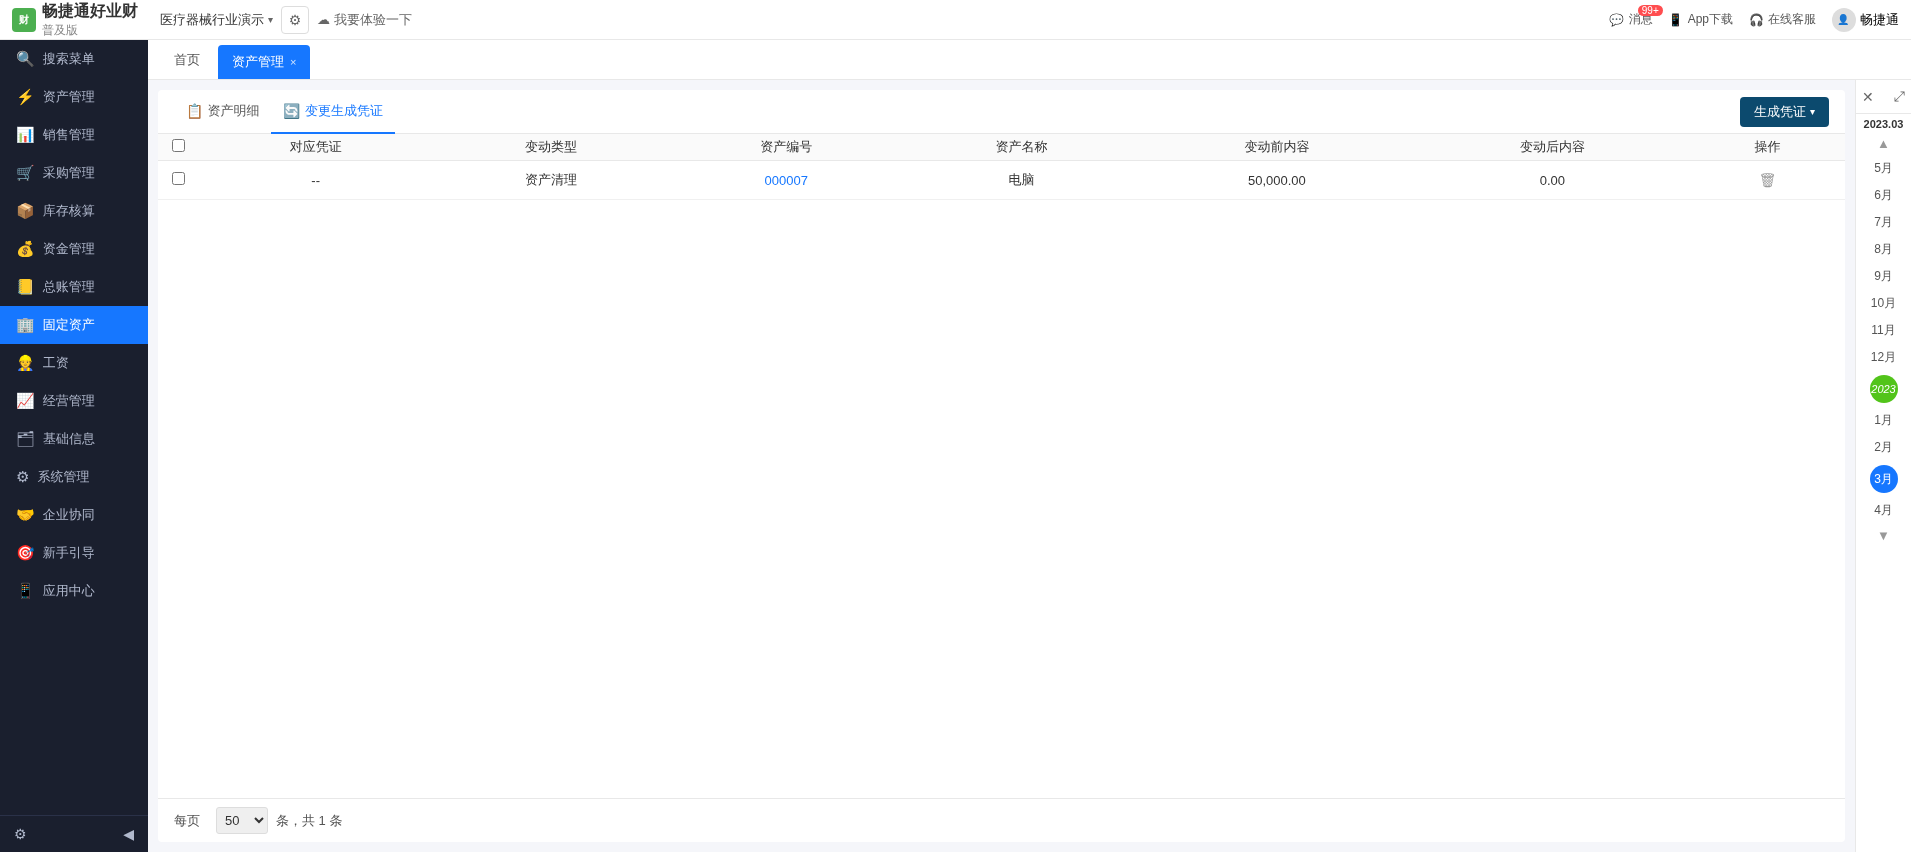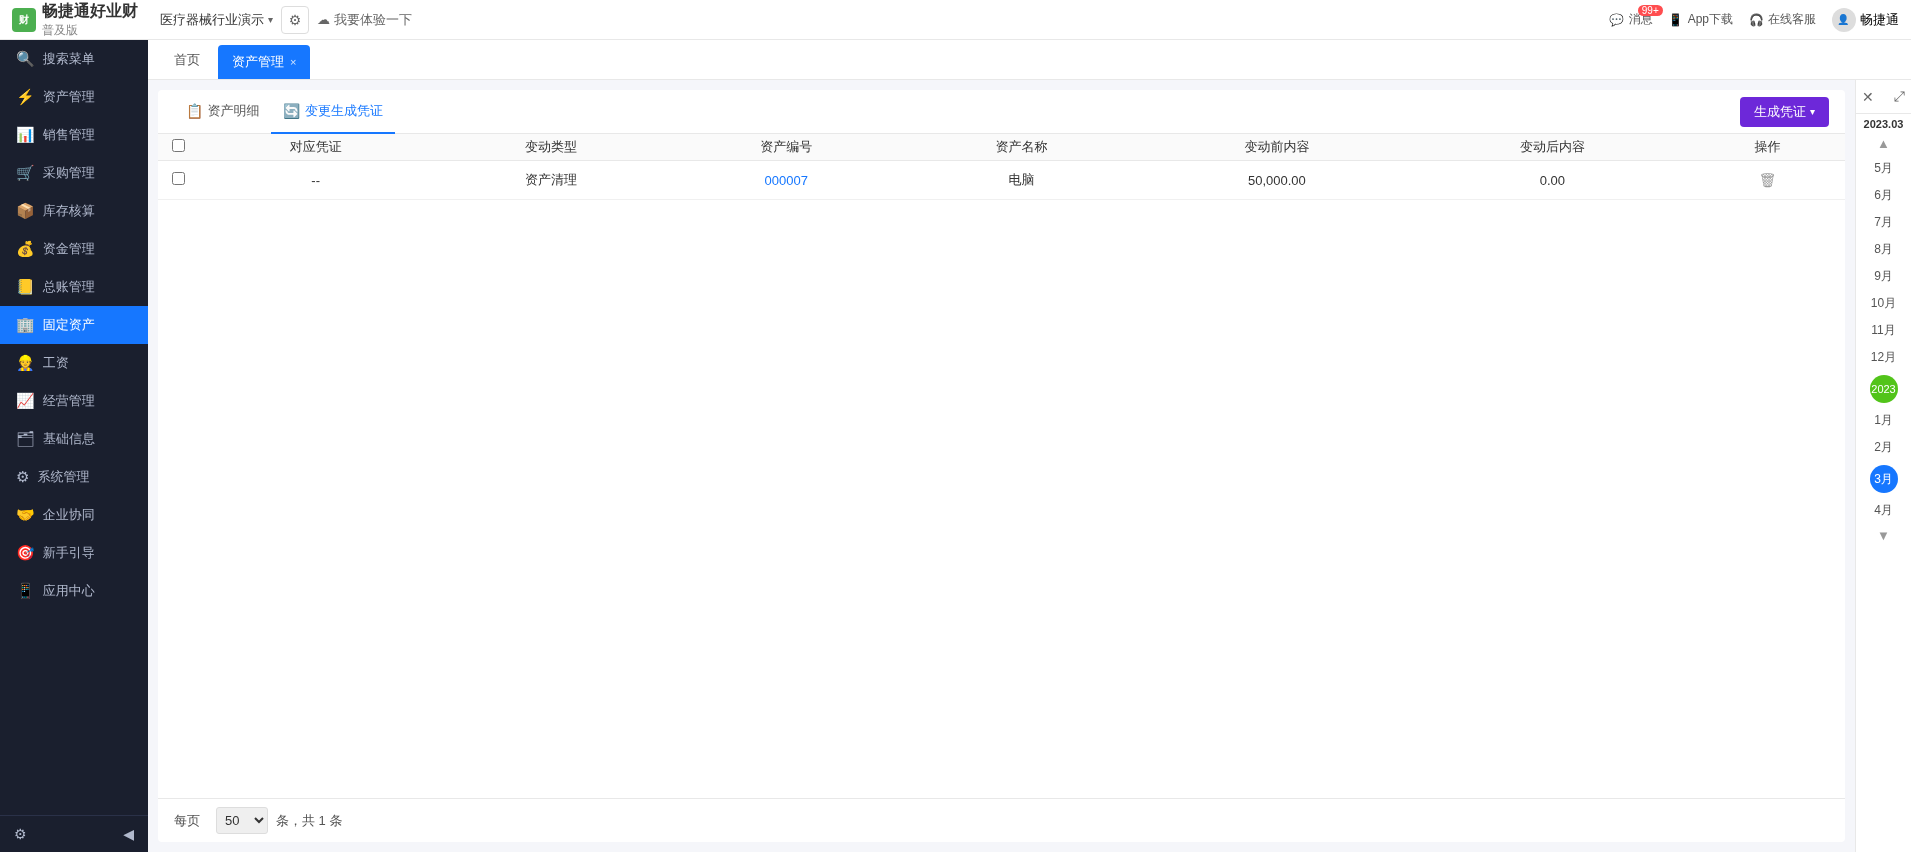--- a/index.html
+++ b/index.html
@@ -170,21 +170,21 @@
       border-bottom: 2px solid transparent;
     }
     .sub-tab.active { color: #1677ff; border-bottom: 2px solid #1677ff; }
     .sub-tab-icon { font-size: 14px; }
 
     .generate-btn-area {
       margin-left: auto;
     }
     .generate-btn {
       display: flex; align-items: center; gap: 4px;
-      background: #6d28d9; color: #fff;
+      background: #0c4a6e; color: #fff;
       border: none; border-radius: 4px;
       padding: 6px 14px; font-size: 13px; cursor: pointer; justify-content: space-between;
     }
     .generate-btn .caret { font-size: 10px; }
 
     
     .table-container {
       flex: 1;
       overflow: auto;
     }
@@ -496,21 +496,21 @@
           <div id="months-before-container">
               <div class="timeline-month">5月</div>
               <div class="timeline-month">6月</div>
               <div class="timeline-month">7月</div>
               <div class="timeline-month">8月</div>
               <div class="timeline-month">9月</div>
               <div class="timeline-month">10月</div>
               <div class="timeline-month">11月</div>
               <div class="timeline-month">12月</div>
             </div>
-          <div style="display:flex;justify-content:center;margin:2px 0;">
+          <div style="display:flex;justify-content:center;margin:2px 0;font-style:italic;">
             <div class="timeline-month year-badge">
               <span>2023</span>
             </div>
           </div>
           <div id="months-2023-container">
               <div class="timeline-month">1月</div>
               <div class="timeline-month">2月</div>
               <div style="display: flex; justify-content: center; margin: 2px 0px;">
                 <div class="timeline-month current">3月</div>
               </div>

